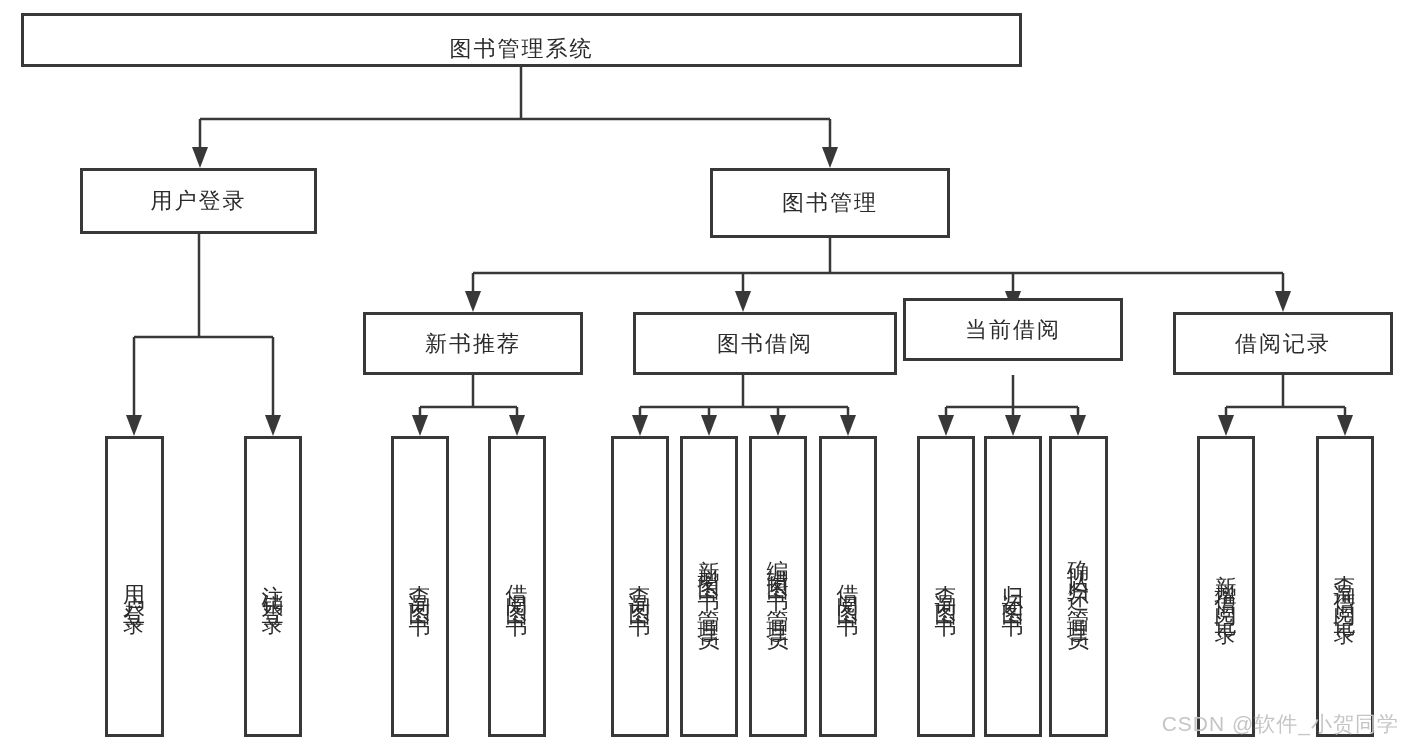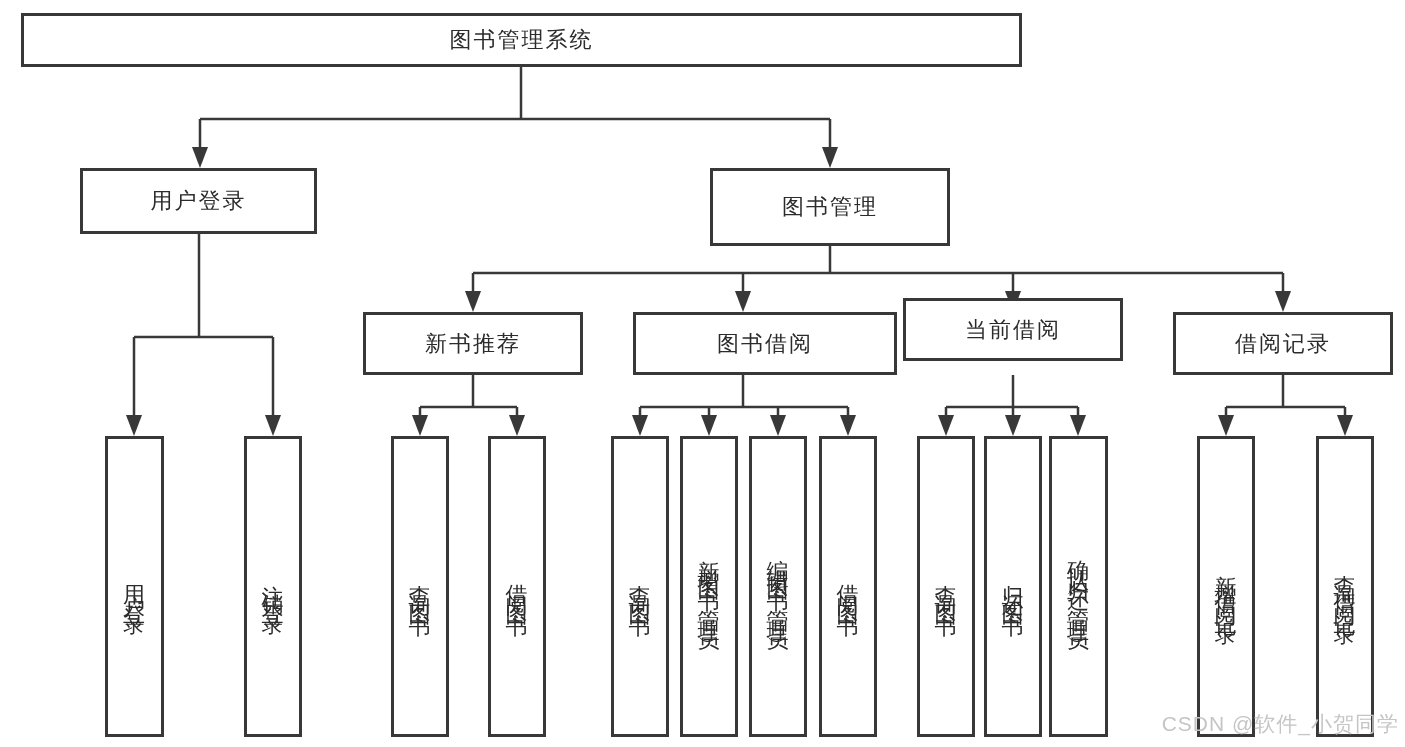--- a/index.html
+++ b/index.html
@@ -86,28 +86,28 @@
       <polygon points="770,415 786,415 778,436"></polygon>
       <polygon points="840,415 856,415 848,436"></polygon>
       <polygon points="938,415 954,415 946,436"></polygon>
       <polygon points="1005,415 1021,415 1013,436"></polygon>
       <polygon points="1070,415 1086,415 1078,436"></polygon>
       <polygon points="1218,415 1234,415 1226,436"></polygon>
       <polygon points="1337,415 1353,415 1345,436"></polygon>
     </g>
   </svg>
 
-  <div class="box" style="left:21px; top:13px; width:1001px; height:54px;">
+  <div class="box" style="left:21px; top:13px; width:1001px; height:54px;align-items:flex-end;">
     <span>图书管理系统</span>
   </div>
 
   <div class="box" style="left:80px; top:168px; width:237px; height:66px;">
     <span>用户登录</span>
   </div>
-  <div class="box" style="left:710px; top:168px; width:240px; height:78px;">
+  <div class="box" style="left:710px; top:168px; width:240px; height:70px;">
     <span>图书管理</span>
   </div>
 
   <div class="box" style="left:363px; top:312px; width:220px; height:63px;">
     <span>新书推荐</span>
   </div>
   <div class="box" style="left:633px; top:312px; width:264px; height:63px;">
     <span>图书借阅</span>
   </div>
   <div class="box" style="left:903px; top:298px; width:220px; height:63px;">

